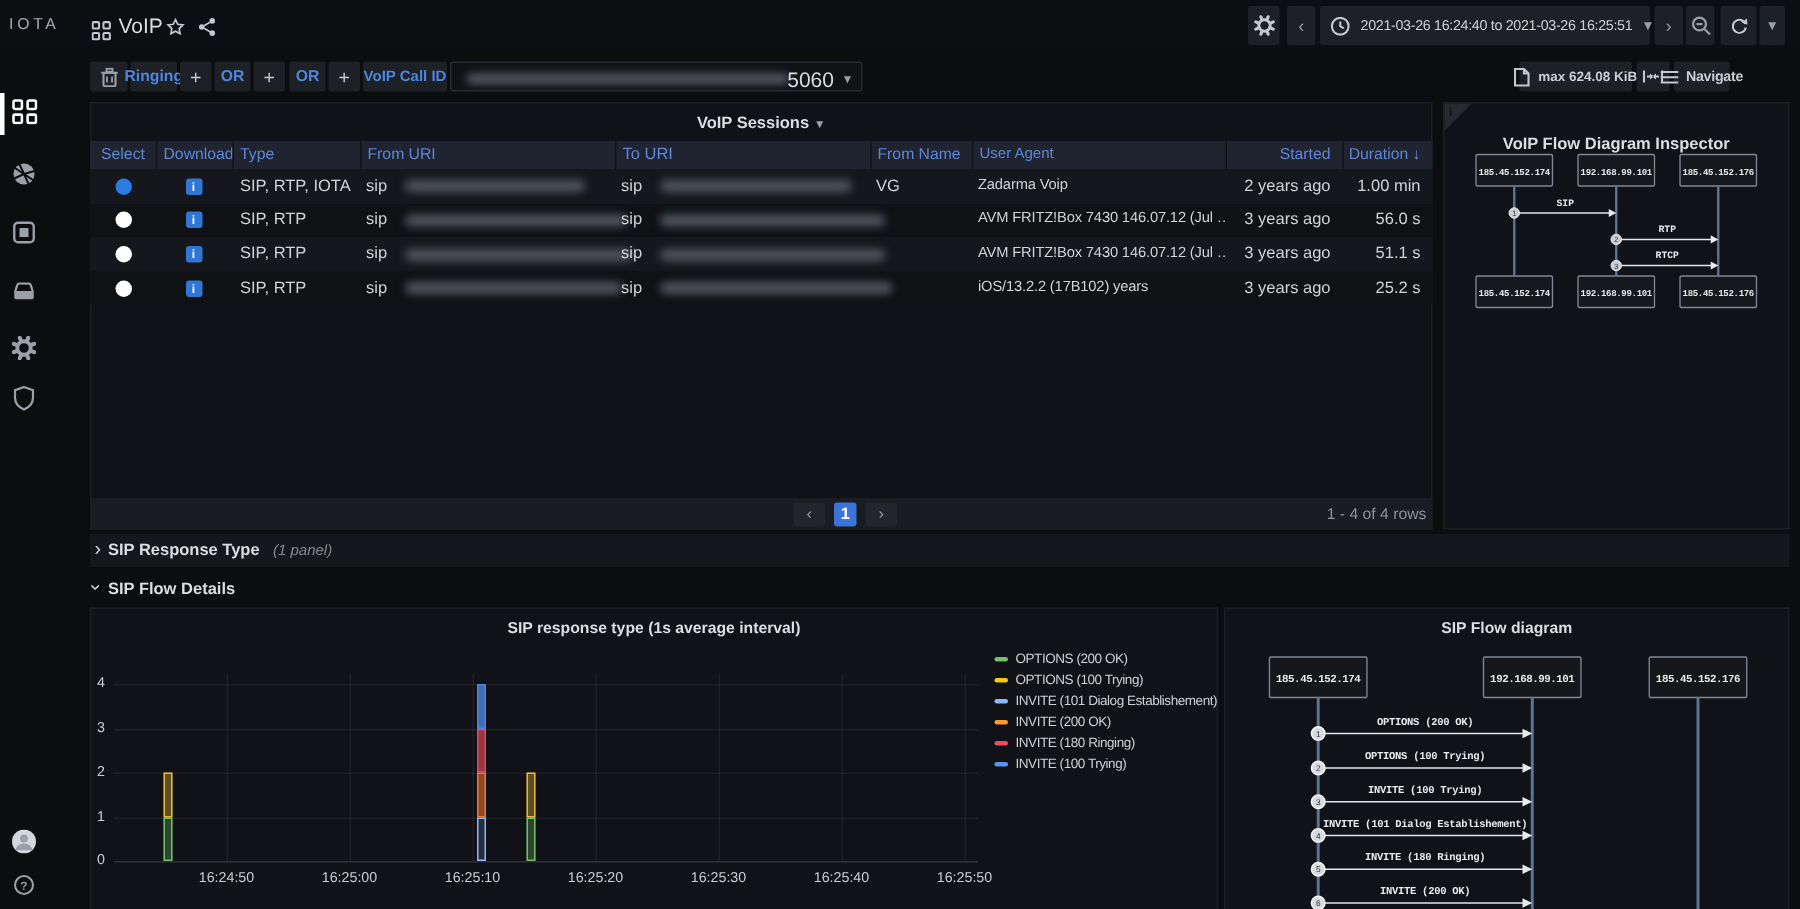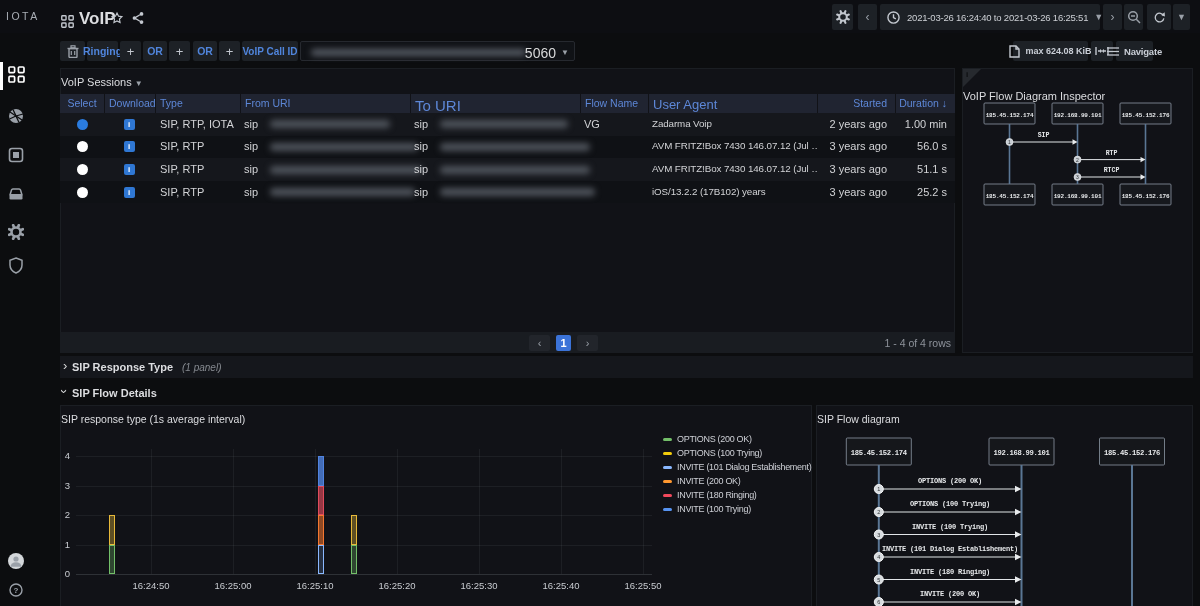--- a/index.html
+++ b/index.html
@@ -3,39 +3,39 @@
 <meta charset="utf-8">
 <style>
   * { margin:0; padding:0; box-sizing:border-box; }
   html,body { width:1200px; height:606px; overflow:hidden; background:#0c0d0f;
     font-family:"Liberation Sans", sans-serif; color:#d8d9da; }
   .abs { position:absolute; }
   .btn { position:absolute; background:#1d2126; border-radius:2px; display:flex;
     align-items:center; justify-content:center; color:#c9ced6; }
   .blue { color:#5085dc; font-weight:bold; }
   .panel { position:absolute; background:#111217; border:1px solid #1b1e23; }
-  .ptitle { position:absolute; width:100%; font-weight:normal;
+  .ptitle { position:absolute; width:100%; text-align:center; font-weight:bold;
     font-size:11px; color:#dcdde0; }
   .blur { position:absolute; background:#4f545c; border-radius:4px; height:8px;
     filter:blur(3px); }
 </style>
 </head>
 <body>
 
 <div class="abs" style="left:0;top:0;width:1200px;height:33px;background:#0d0e12;"></div>
 <div class="abs" style="left:6px;top:10px;font-size:10.5px;letter-spacing:2.5px;color:#a9aeb5;">IOTA</div>
 <div class="abs" style="left:61px;top:14px;"><svg width="13" height="13" viewBox="0 0 17 17">
       <g fill="none" stroke="#c3c8cf" stroke-width="1.8">
 <rect x="1" y="1" width="5.6" height="5.6" rx="1"></rect>
         <rect x="10.4" y="1" width="5.6" height="5.6" rx="1"></rect>
 <rect x="1" y="10.4" width="5.6" height="5.6" rx="1"></rect>
         <rect x="10.4" y="10.4" width="5.6" height="5.6" rx="1"></rect>
       </g>
     </svg></div>
-<div class="abs" style="left:79px;top:9px;font-size:17px;font-weight:bold;color:#dcdde0;">VoIP</div>
+<div class="abs" style="left:79px;top:9px;font-size:14px;font-weight:normal;color:#dcdde0;">VoIP</div>
 <div class="abs" style="left:110px;top:11px;"><svg width="14" height="14" viewBox="0 0 24 24">
       <path fill="none" stroke="#c3c8cf" stroke-width="2" d="M12 3.6 l2.6 5.3 5.8.8 -4.2 4.1 1 5.8 -5.2-2.7 -5.2 2.7 1-5.8 -4.2-4.1 5.8-.8 z"></path>
     </svg></div>
 <div class="abs" style="left:131px;top:11px;"><svg width="14" height="14" viewBox="0 0 24 24">
       <g fill="#c3c8cf">
         <circle cx="18" cy="5" r="3.2"></circle>
         <circle cx="6" cy="12" r="3.2"></circle>
         <circle cx="18" cy="19" r="3.2"></circle>
       </g>
 <g stroke="#c3c8cf" stroke-width="2">
@@ -132,25 +132,25 @@
 </div>
 <div id="tbl" class="abs" style="left:60px;top:94px;width:895px;">
 <div class="abs" style="left:0;top:0;width:895px;height:19px;background:#202431;"></div>
 <div class="abs" style="left:0px;width:44px;text-align:center;top:2.5px;font-size:10.5px;color:#5d87d7;white-space:nowrap;overflow:hidden;">Select</div>
 <div class="abs" style="left:49px;width:46px;top:2.5px;font-size:10.5px;color:#5d87d7;white-space:nowrap;overflow:hidden;">Download</div>
 <div class="abs" style="left:44px;top:0;width:1px;height:19px;background:#111217;"></div>
 <div class="abs" style="left:100px;width:80px;top:2.5px;font-size:10.5px;color:#5d87d7;white-space:nowrap;overflow:hidden;">Type</div>
 <div class="abs" style="left:95px;top:0;width:1px;height:19px;background:#111217;"></div>
 <div class="abs" style="left:185px;width:165px;top:2.5px;font-size:10.5px;color:#5d87d7;white-space:nowrap;overflow:hidden;">From URI</div>
 <div class="abs" style="left:180px;top:0;width:1px;height:19px;background:#111217;"></div>
-<div class="abs" style="left:355px;width:165px;top:2.5px;font-size:15px;color:#5d87d7;white-space:nowrap;overflow:hidden;">To URI</div>
+<div class="abs" style="left:355px;width:165px;top:2.5px;font-size:11px;color:#5d87d7;white-space:nowrap;overflow:hidden;">To URI</div>
 <div class="abs" style="left:350px;top:0;width:1px;height:19px;background:#111217;"></div>
-<div class="abs" style="left:525px;width:63px;top:2.5px;font-size:10.5px;color:#5d87d7;white-space:nowrap;overflow:hidden;">Flow Name</div>
+<div class="abs" style="left:525px;width:63px;top:2.5px;font-size:10.5px;color:#5d87d7;white-space:nowrap;overflow:hidden;">From Name</div>
 <div class="abs" style="left:520px;top:0;width:1px;height:19px;background:#111217;"></div>
-<div class="abs" style="left:593px;width:164px;top:2.5px;font-size:13px;color:#5d87d7;white-space:nowrap;overflow:hidden;">User Agent</div>
+<div class="abs" style="left:593px;width:164px;top:2.5px;font-size:10px;color:#5d87d7;white-space:nowrap;overflow:hidden;">User Agent</div>
 <div class="abs" style="left:588px;top:0;width:1px;height:19px;background:#111217;"></div>
 <div class="abs" style="left:757px;width:70px;text-align:right;top:2.5px;font-size:10.5px;color:#5d87d7;white-space:nowrap;overflow:hidden;">Started</div>
 <div class="abs" style="left:757px;top:0;width:1px;height:19px;background:#111217;"></div>
 <div class="abs" style="left:835px;width:52px;text-align:right;top:2.5px;font-size:10.5px;color:#5d87d7;white-space:nowrap;overflow:hidden;">Duration ↓</div>
 <div class="abs" style="left:835px;top:0;width:1px;height:19px;background:#111217;"></div>
 <div class="abs" style="left:0;top:19.0px;width:895px;height:22.6px;background:#15171c;"></div>
 <div class="abs" style="left:16.5px;top:24.8px;width:11px;height:11px;border-radius:50%;background:#2a7ce0;"></div>
 <div class="abs" style="left:63.5px;top:24.8px;width:11px;height:11px;border-radius:2px;background:#2f77d3;color:#fff;font-size:8px;font-weight:bold;text-align:center;line-height:11px;">i</div>
 <div class="abs" style="left:100px;top:23.8px;font-size:11px;color:#d2d3d6;white-space:nowrap;">SIP, RTP, IOTA</div>
 <div class="abs" style="left:184px;top:23.8px;font-size:11px;color:#d2d3d6;">sip</div>

